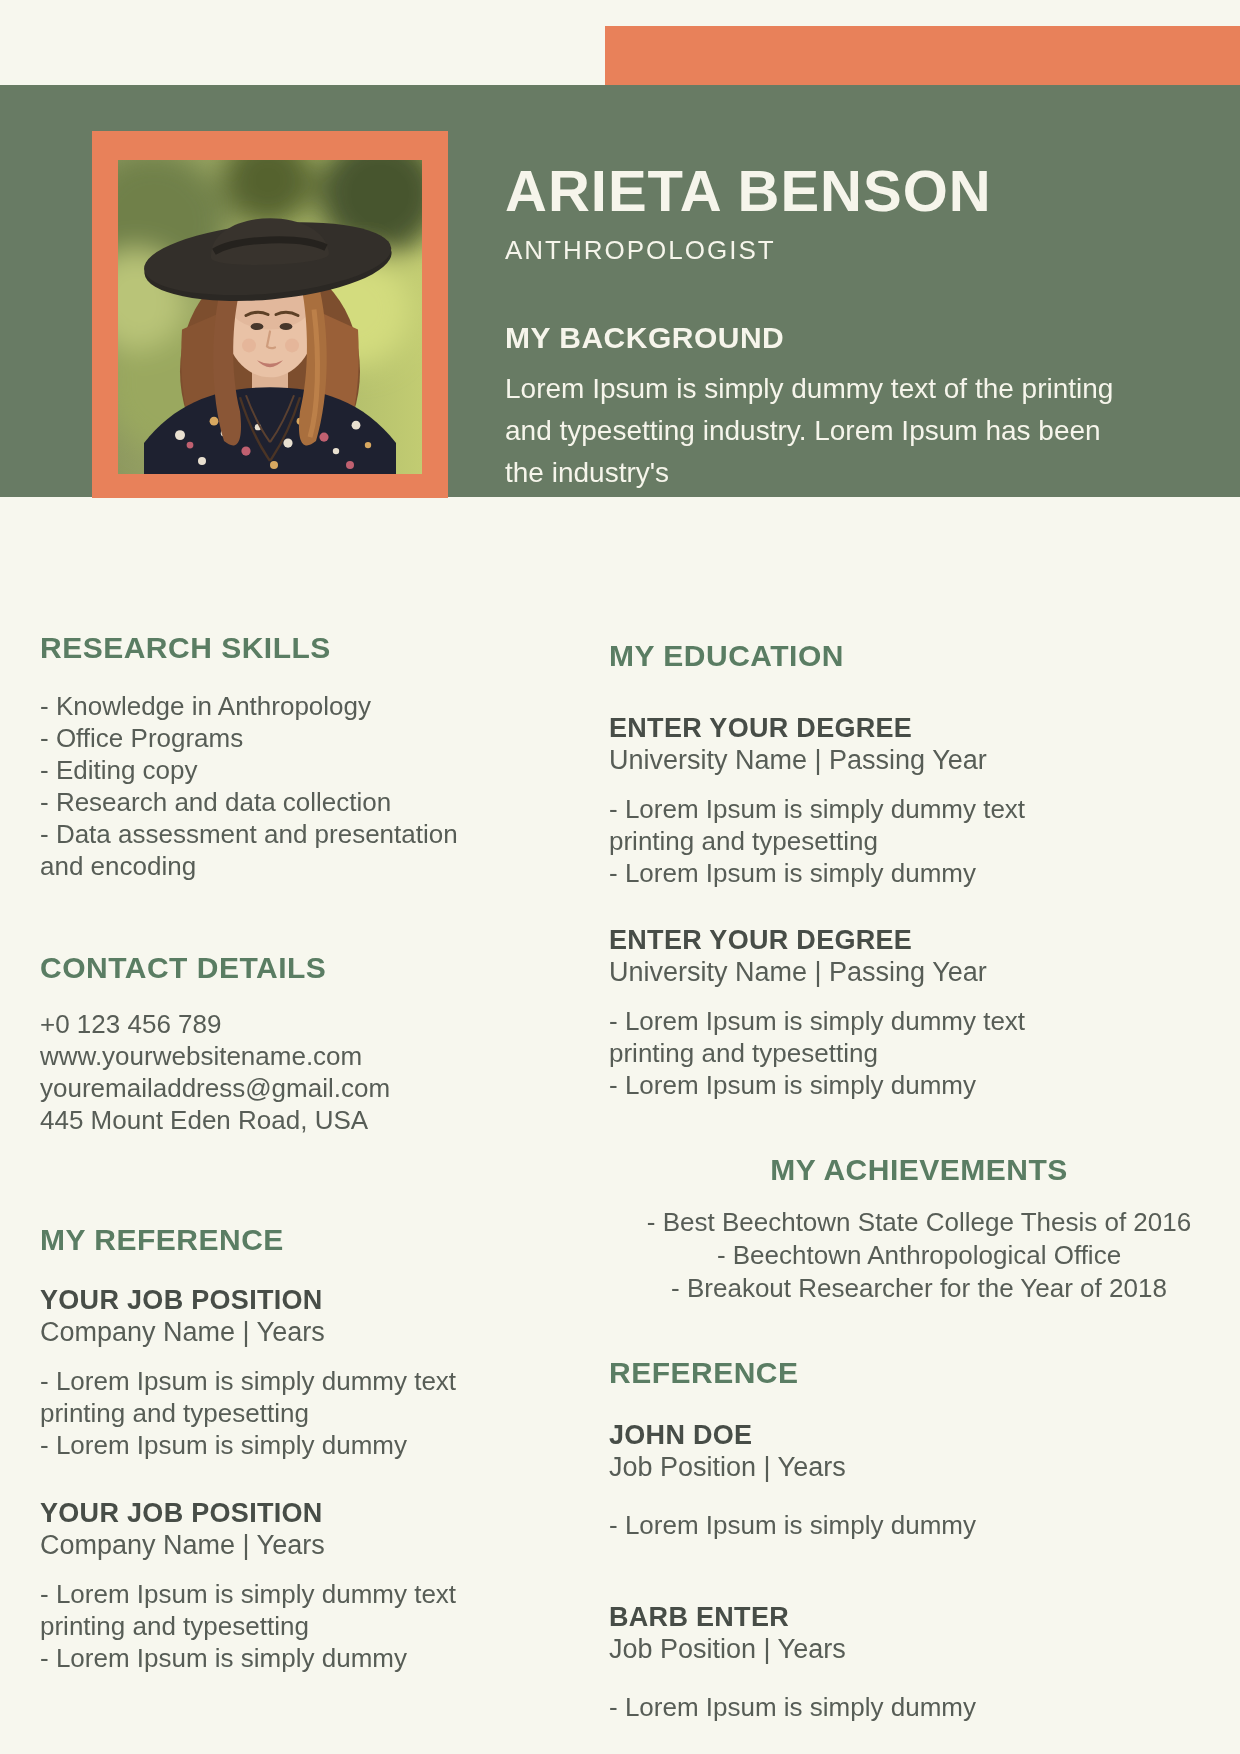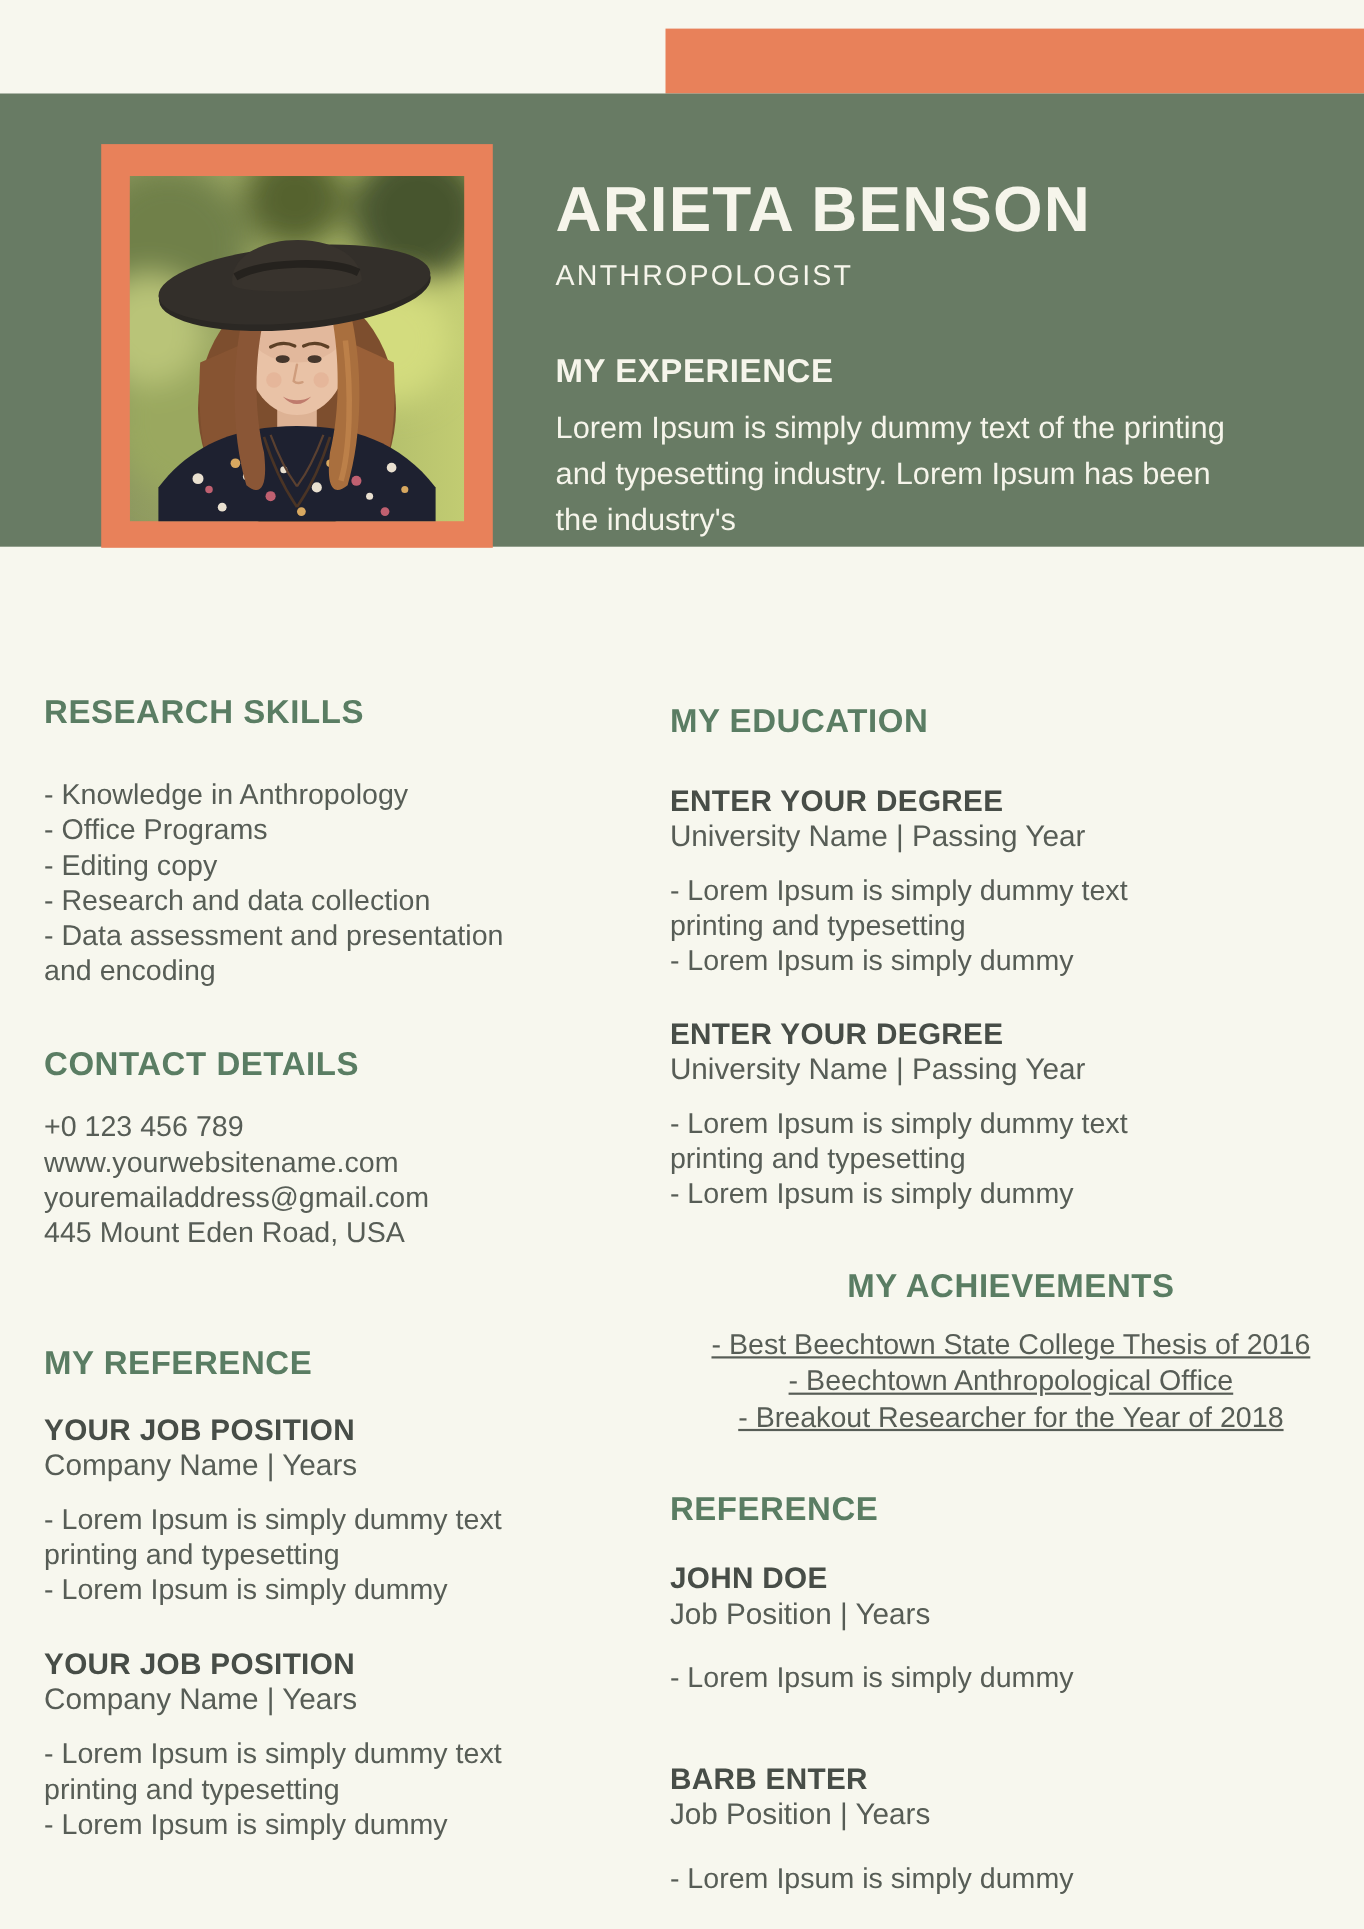--- a/index.html
+++ b/index.html
@@ -55,21 +55,21 @@
   .bg-text{
     margin-top:12px;width:610px;
     font-size:28px;line-height:42px;color:var(--header-text);
   }
   
   .sec{position:absolute;}
   .sec h3{
     font-size:30px;line-height:36px;font-weight:800;
     letter-spacing:.5px;color:var(--heading-green);
   }
-  .plain-list{list-style:none;margin-top:40px;}
+  .plain-list{list-style:none;margin-top:24px;}
   .plain-list li{
     font-size:26px;line-height:32px;color:var(--text-body);
   }
   .entry{margin-top:26px;}
   .entry + .entry{margin-top:36px;}
   .entry h4{
     font-size:27px;line-height:32px;font-weight:700;
     letter-spacing:.3px;color:var(--text-dark);
   }
   .entry .subline{
@@ -81,21 +81,21 @@
   }
   .sec-skills{left:40px;top:630px;width:500px;}
   .sec-contact{left:40px;top:950px;width:500px;}
   .sec-contact .plain-list{margin-top:22px;}
   .sec-experience{left:40px;top:1222px;width:500px;}
   .sec-education{left:609px;top:638px;width:600px;}
   .sec-education .entry{margin-top:38px;}
   .sec-education .entry + .entry{margin-top:35px;}
   .sec-achievements{left:609px;top:1152px;width:620px;text-align:center;}
   .sec-achievements .plain-list{margin-top:18px;}
-  .sec-achievements .plain-list li{line-height:33px;text-decoration:underline;}
+  .sec-achievements .plain-list li{line-height:33px;}
   .sec-reference{left:609px;top:1355px;width:600px;}
   .sec-reference .entry{margin-top:28px;}
   .sec-reference .entry + .entry{margin-top:60px;}
   .sec-reference .lines{margin-top:26px;}
 </style>
 </head>
 <body>
 
 <div class="page">
 
@@ -174,21 +174,21 @@
           <ellipse cx="150" cy="103" rx="124" ry="37" fill="#2b2824"></ellipse>
           <ellipse cx="150" cy="99" rx="124" ry="35" fill="#332f2a"></ellipse>
         </g>
         <path d="M93,98 C90,48 206,44 211,94 C212,106 94,110 93,98 Z" fill="#38332d"></path>
         <path d="M96,92 C120,78 184,76 208,88" stroke="#211e1a" stroke-width="7" fill="none" opacity="0.8"></path>
       </svg>
     </div>
     <div class="head-text">
       <h1 class="person-name">ARIETA BENSON</h1>
       <div class="person-role">ANTHROPOLOGIST</div>
-      <h2 class="bg-title">MY EXPERIENCE</h2>
+      <h2 class="bg-title">MY BACKGROUND</h2>
       <p class="bg-text">Lorem Ipsum is simply dummy text of the printing and typesetting industry. Lorem Ipsum has been the industry's</p>
     </div>
   </header>
 
   <section class="sec sec-skills">
     <h3>RESEARCH SKILLS</h3>
     <ul class="plain-list">
       <li>- Knowledge in Anthropology</li>
       <li>- Office Programs</li>
       <li>- Editing copy</li>

